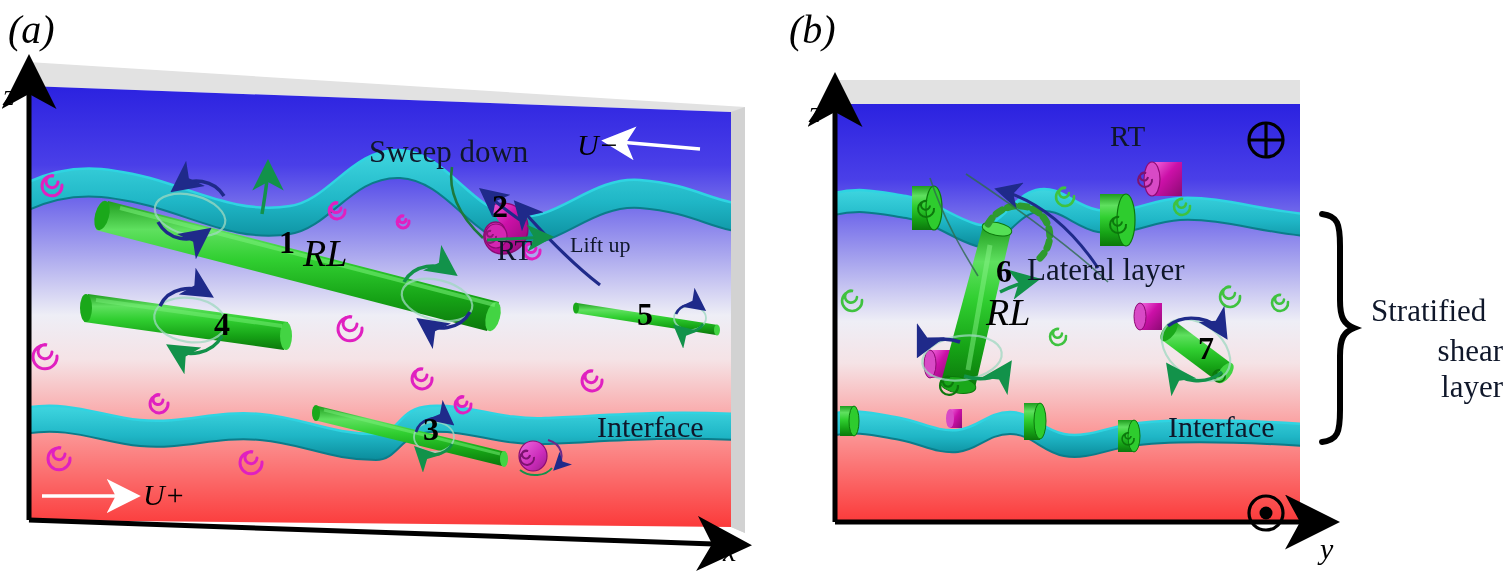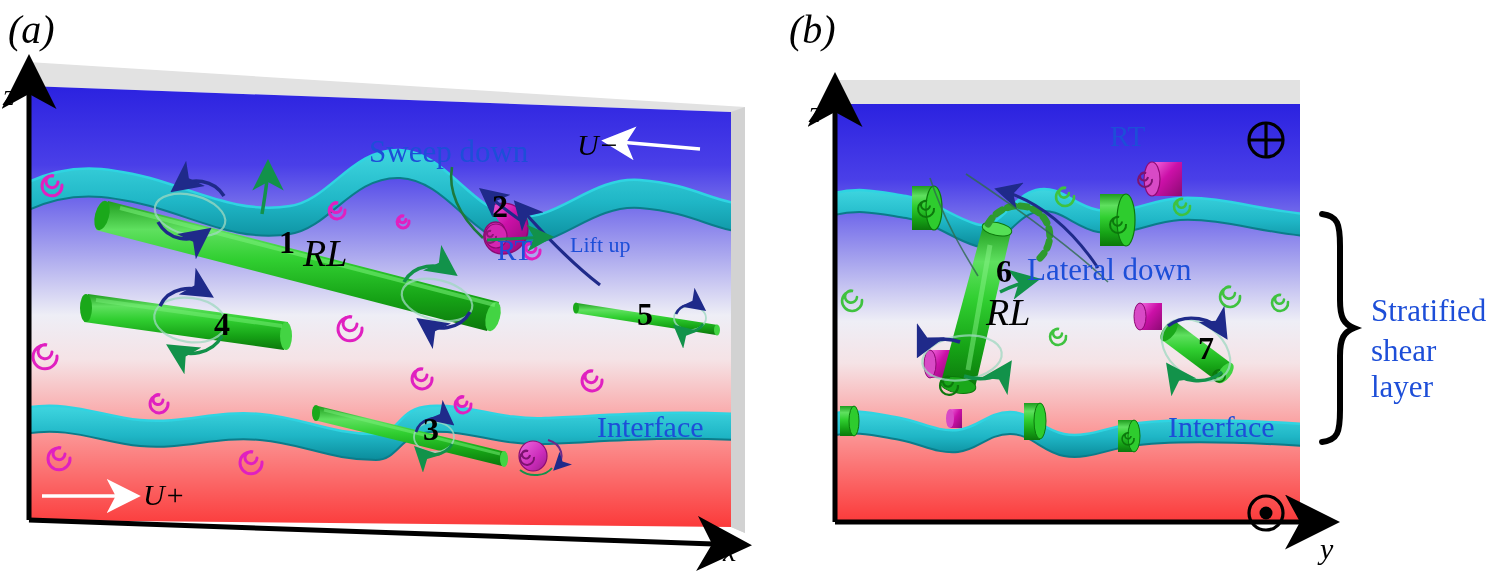--- a/index.html
+++ b/index.html
@@ -1,21 +1,21 @@
 <!DOCTYPE html>
 <html><head>
 <meta charset="utf-8">
 <style>
   html,body{margin:0;padding:0;background:#fff;}
   body{width:1503px;height:577px;position:relative;overflow:hidden;
        font-family:"Liberation Serif",serif;}
   .fig{position:absolute;left:0;top:0;width:1503px;height:577px;}
   .panel-label{position:absolute;font-family:"Liberation Serif",serif;
        font-size:40px;font-style:italic;color:#000;}
-  .lbl{position:absolute;color:#1d4ed8;font-family:"Liberation Serif",serif;}
+  .lbl{position:absolute;color:#0f172a;font-family:"Liberation Serif",serif;text-align:right;}
   .axlabel{position:absolute;font-style:italic;font-size:30px;
        font-family:"Liberation Serif",serif;color:#000;}
   .num{position:absolute;font-weight:bold;font-size:32px;color:#000;
        font-family:"Liberation Serif",serif;}
   .rl{position:absolute;font-style:italic;font-size:38px;color:#000;
        font-family:"Liberation Serif",serif;}
   svg{display:block;}
 </style>
 </head>
 <body>
@@ -383,21 +383,21 @@
 <div class="num" style="left:492px;top:188px;">2</div>
 <div class="num" style="left:423px;top:411px;">3</div>
 <div class="num" style="left:214px;top:306px;">4</div>
 <div class="num" style="left:637px;top:296px;">5</div>
 
 <div class="panel-label" style="left:789px;top:6px;">(b)</div>
 <div class="axlabel" style="left:809px;top:95px;">z</div>
 <div class="axlabel" style="left:1320px;top:532px;">y</div>
 
 <div class="lbl" style="left:1110px;top:120px;font-size:29px;">RT</div>
-<div class="lbl" style="left:1027px;top:252px;font-size:31px;">Lateral down</div>
+<div class="lbl" style="left:1027px;top:252px;font-size:31px;">Lateral layer</div>
 <div class="lbl" style="left:1168px;top:410px;font-size:30px;">Interface</div>
 
 <div class="num" style="left:996px;top:253px;">6</div>
 <div class="rl" style="left:986px;top:290px;">RL</div>
 <div class="num" style="left:1198px;top:330px;">7</div>
 
 <div class="lbl" style="left:1371px;top:293px;font-size:31px;">Stratified</div>
 <div class="lbl" style="left:1371px;top:333px;font-size:31px;">shear layer</div>
 
 </div>

